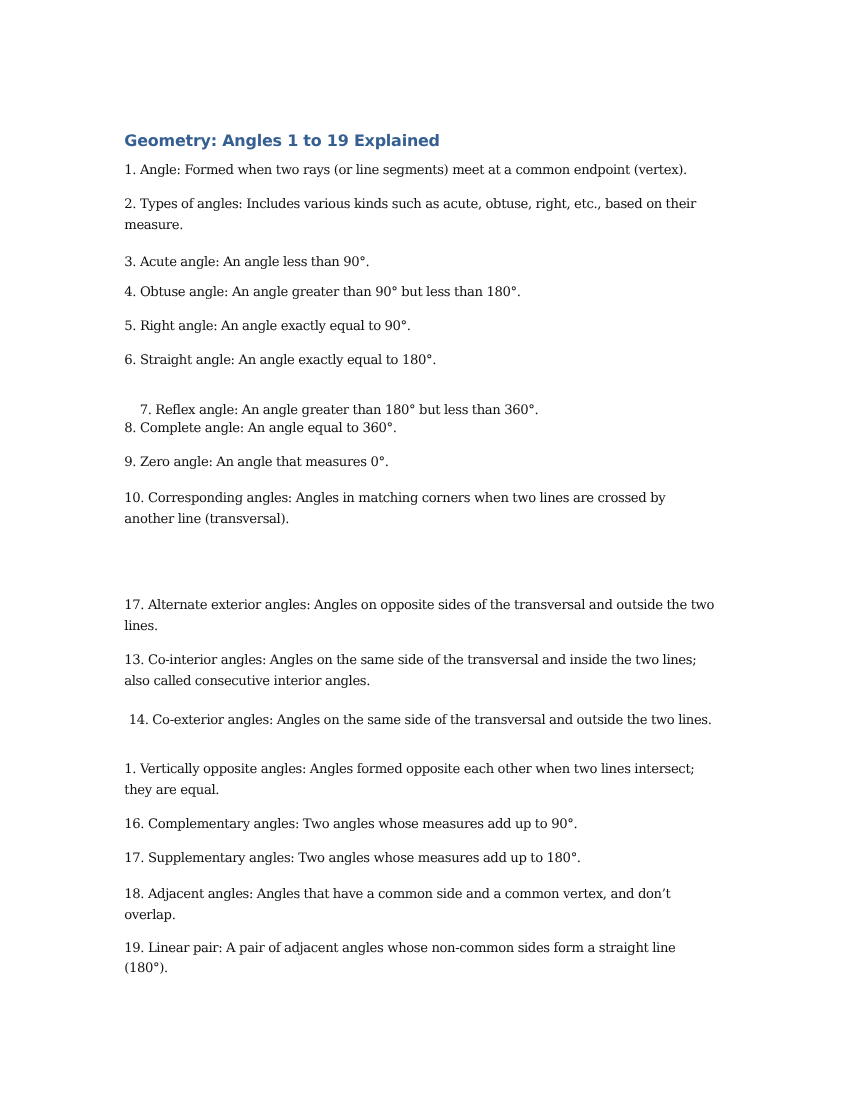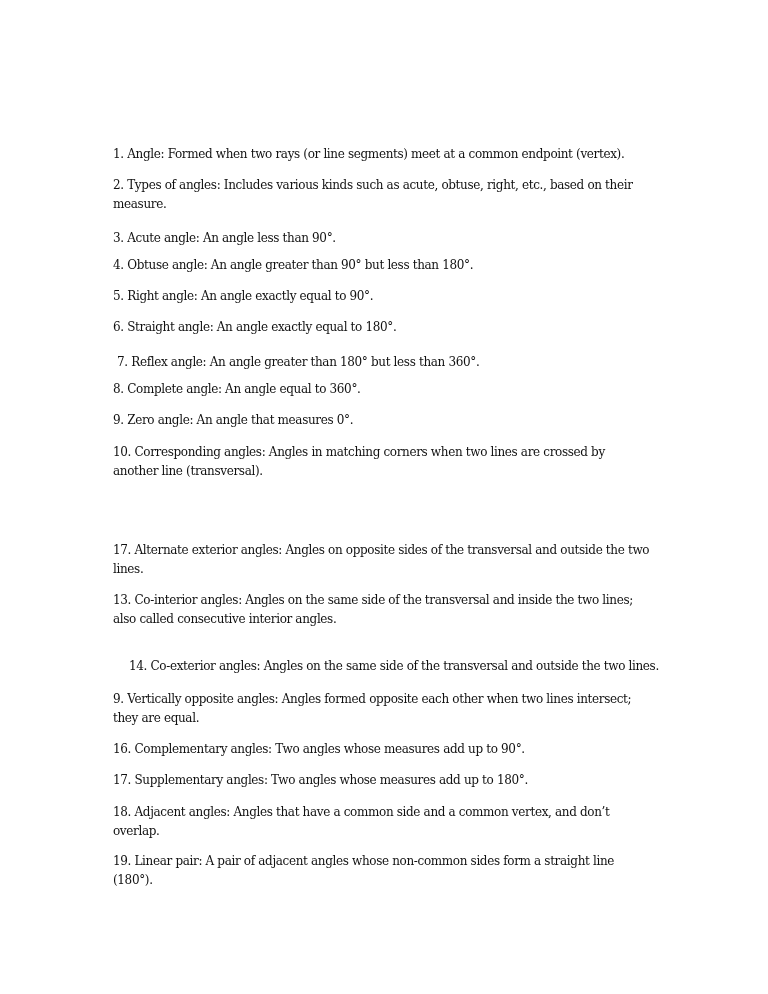--- a/index.html
+++ b/index.html
@@ -14,32 +14,33 @@
     position:absolute; left:113px; width:540px;
     font-family:"DejaVu Serif", serif; font-size:12px; line-height:18.5px;
     color:#111; letter-spacing:-0.35px;
   }
   .item b { font-weight:normal; }
 </style>
 </head>
 <body>
 
 <div class="page">
+  <div class="title">Geometry: Angles 1 to 19 Explained</div>
 
   <p class="item" style="top:145px;margin:0"><b>1. Angle:</b><span> Formed when two rays (or line segments) meet at a common endpoint (vertex).</span></p>
   <p class="item" style="top:176px;margin:0"><b>2. Types of angles:</b><span> Includes various kinds such as acute, obtuse, right, etc., based on their measure.</span></p>
   <p class="item" style="top:229px;margin:0"><b>3. Acute angle:</b><span> An angle less than 90°.</span></p>
   <p class="item" style="top:256px;margin:0"><b>4. Obtuse angle:</b><span> An angle greater than 90° but less than 180°.</span></p>
   <p class="item" style="top:287px;margin:0"><b>5. Right angle:</b><span> An angle exactly equal to 90°.</span></p>
   <p class="item" style="top:318px;margin:0"><b>6. Straight angle:</b><span> An angle exactly equal to 180°.</span></p>
-  <p class="item" style="top:349px;margin:4px"><b>7. Reflex angle:</b><span> An angle greater than 180° but less than 360°.</span></p>
+  <p class="item" style="top:349px;margin:14px"><b>7. Reflex angle:</b><span> An angle greater than 180° but less than 360°.</span></p>
   <p class="item" style="top:380px;margin:0"><b>8. Complete angle:</b><span> An angle equal to 360°.</span></p>
   <p class="item" style="top:411px;margin:0"><b>9. Zero angle:</b><span> An angle that measures 0°.</span></p>
   <p class="item" style="top:443px;margin:0"><b>10. Corresponding angles:</b><span> Angles in matching corners when two lines are crossed by another line (transversal).</span></p>
   <p class="item" style="top:541px;margin:0"><b>17. Alternate exterior angles:</b><span> Angles on opposite sides of the transversal and outside the two lines.</span></p>
   <p class="item" style="top:591px;margin:0"><b>13. Co-interior angles:</b><span> Angles on the same side of the transversal and inside the two lines; also called consecutive interior angles.</span></p>
-  <p class="item" style="top:641px;margin:16px"><b>14. Co-exterior angles:</b><span> Angles on the same side of the transversal and outside the two lines.</span></p>
-  <p class="item" style="top:690px;margin:0"><b>9. Vertically opposite angles:</b><span> Angles formed opposite each other when two lines intersect; they are equal.</span></p>
+  <p class="item" style="top:641px;margin:4px"><b>14. Co-exterior angles:</b><span> Angles on the same side of the transversal and outside the two lines.</span></p>
+  <p class="item" style="top:690px;margin:0"><b>1. Vertically opposite angles:</b><span> Angles formed opposite each other when two lines intersect; they are equal.</span></p>
   <p class="item" style="top:740px;margin:0"><b>16. Complementary angles:</b><span> Two angles whose measures add up to 90°.</span></p>
   <p class="item" style="top:771px;margin:0"><b>17. Supplementary angles:</b><span> Two angles whose measures add up to 180°.</span></p>
   <p class="item" style="top:803px;margin:0"><b>18. Adjacent angles:</b><span> Angles that have a common side and a common vertex, and don’t overlap.</span></p>
   <p class="item" style="top:852px;margin:0"><b>19. Linear pair:</b><span> A pair of adjacent angles whose non-common sides form a straight line (180°).</span></p>
 </div>
 
 </body></html>

